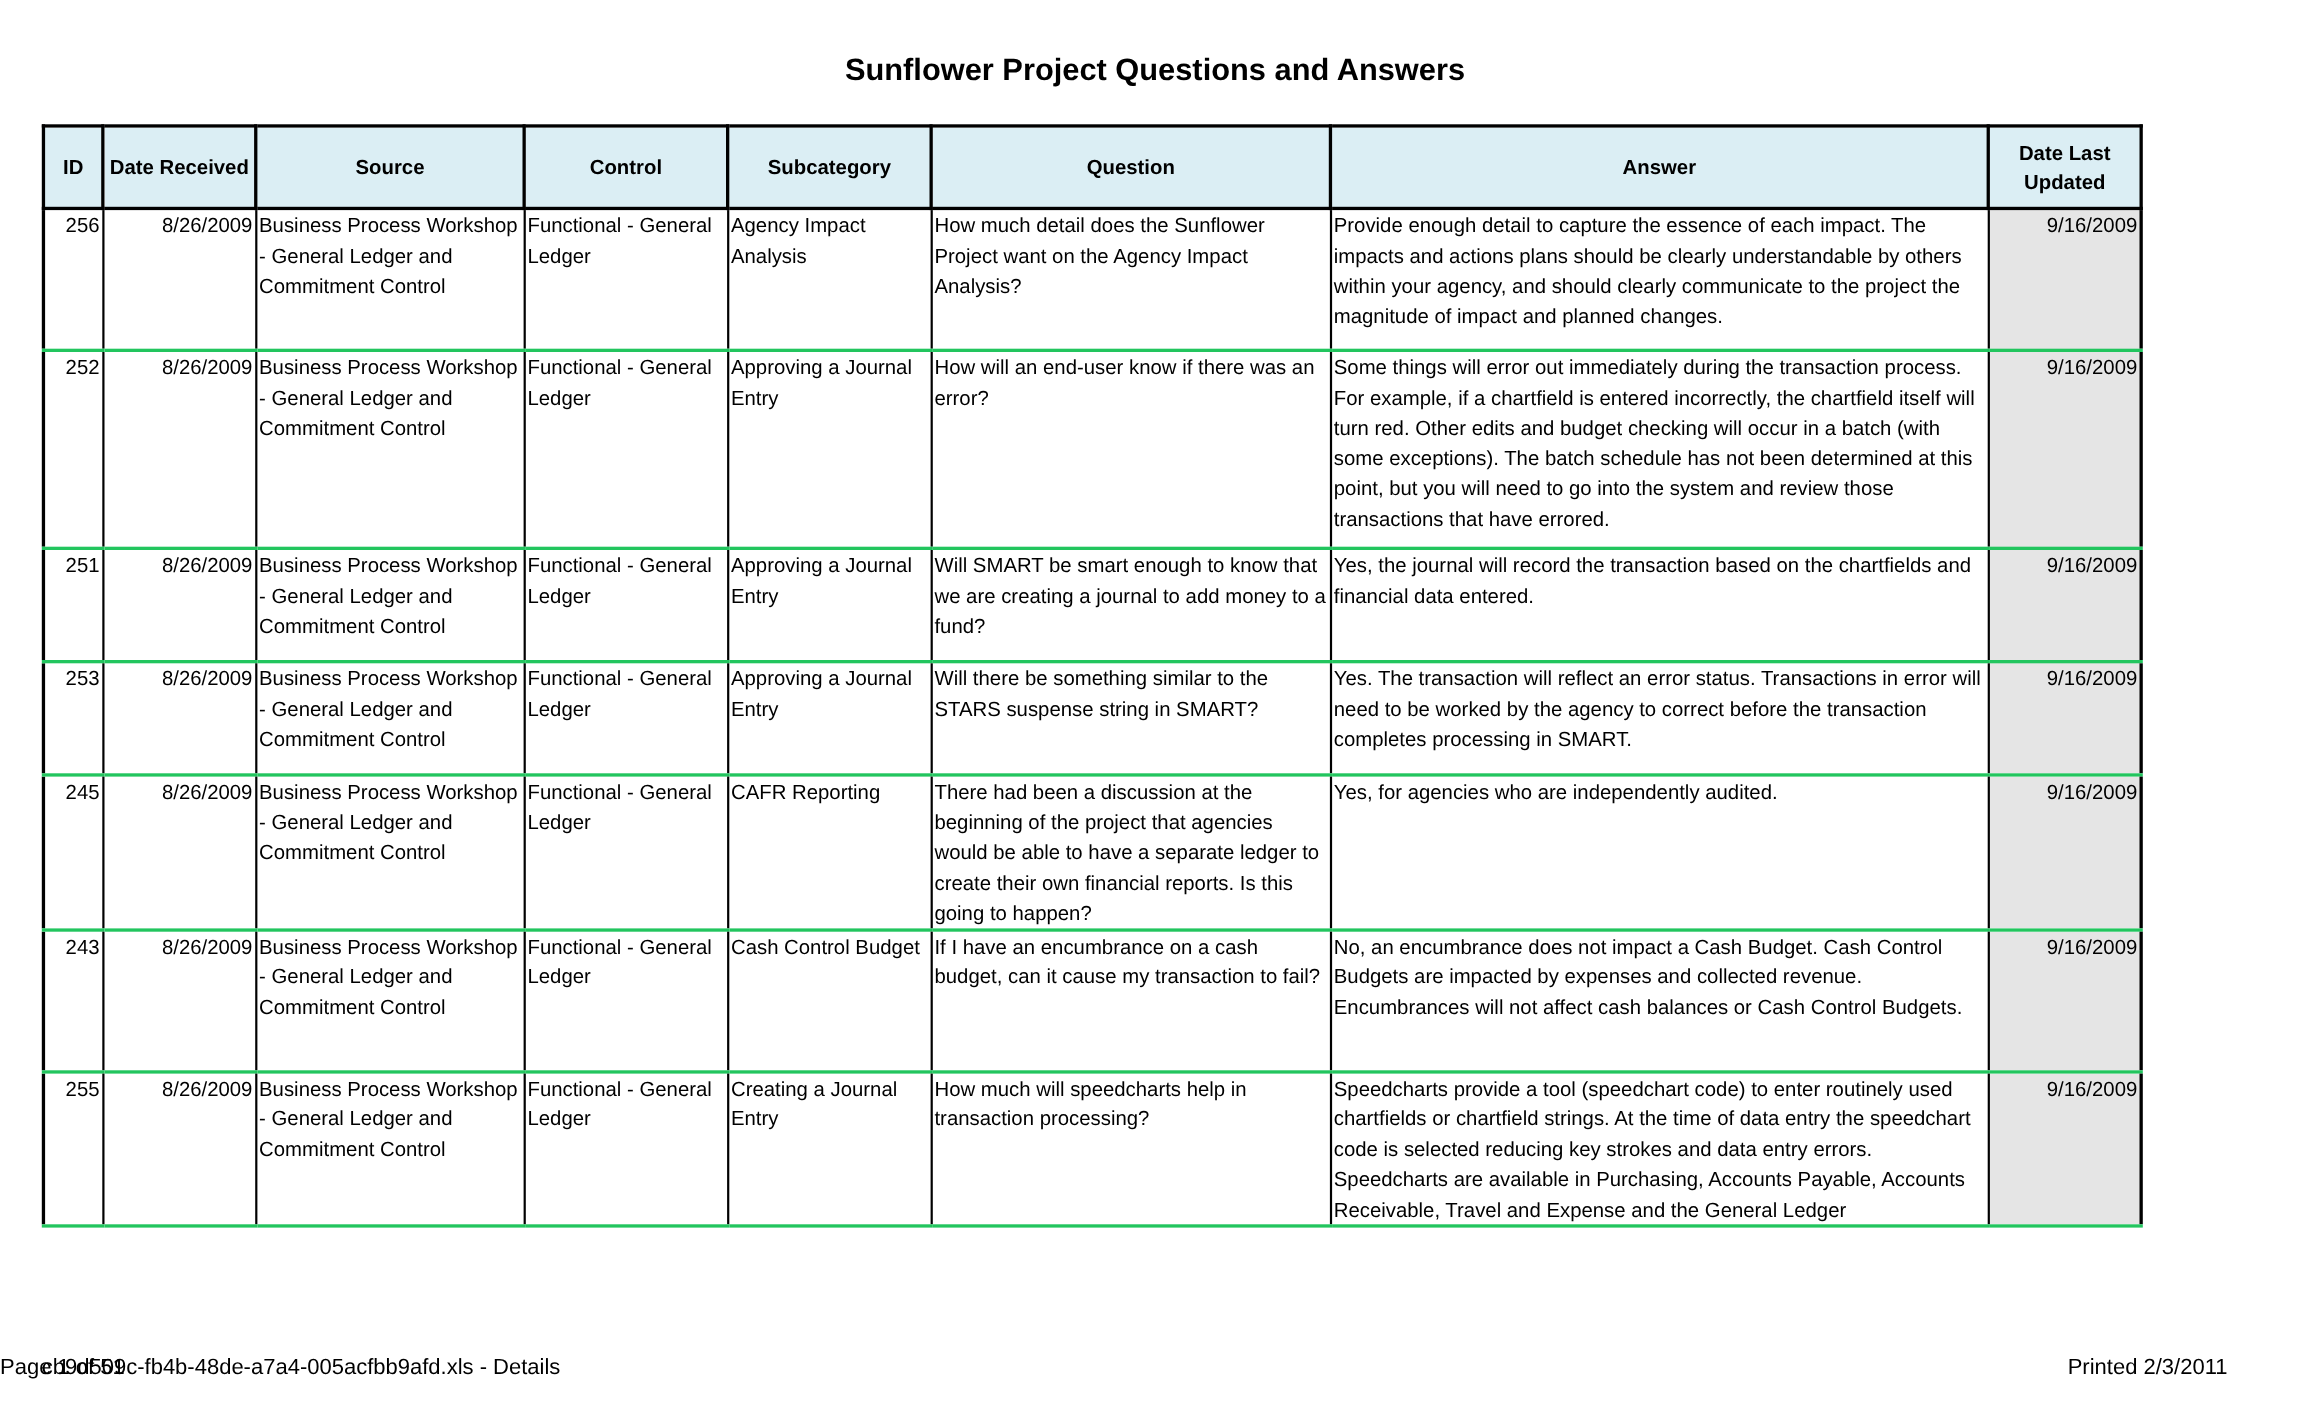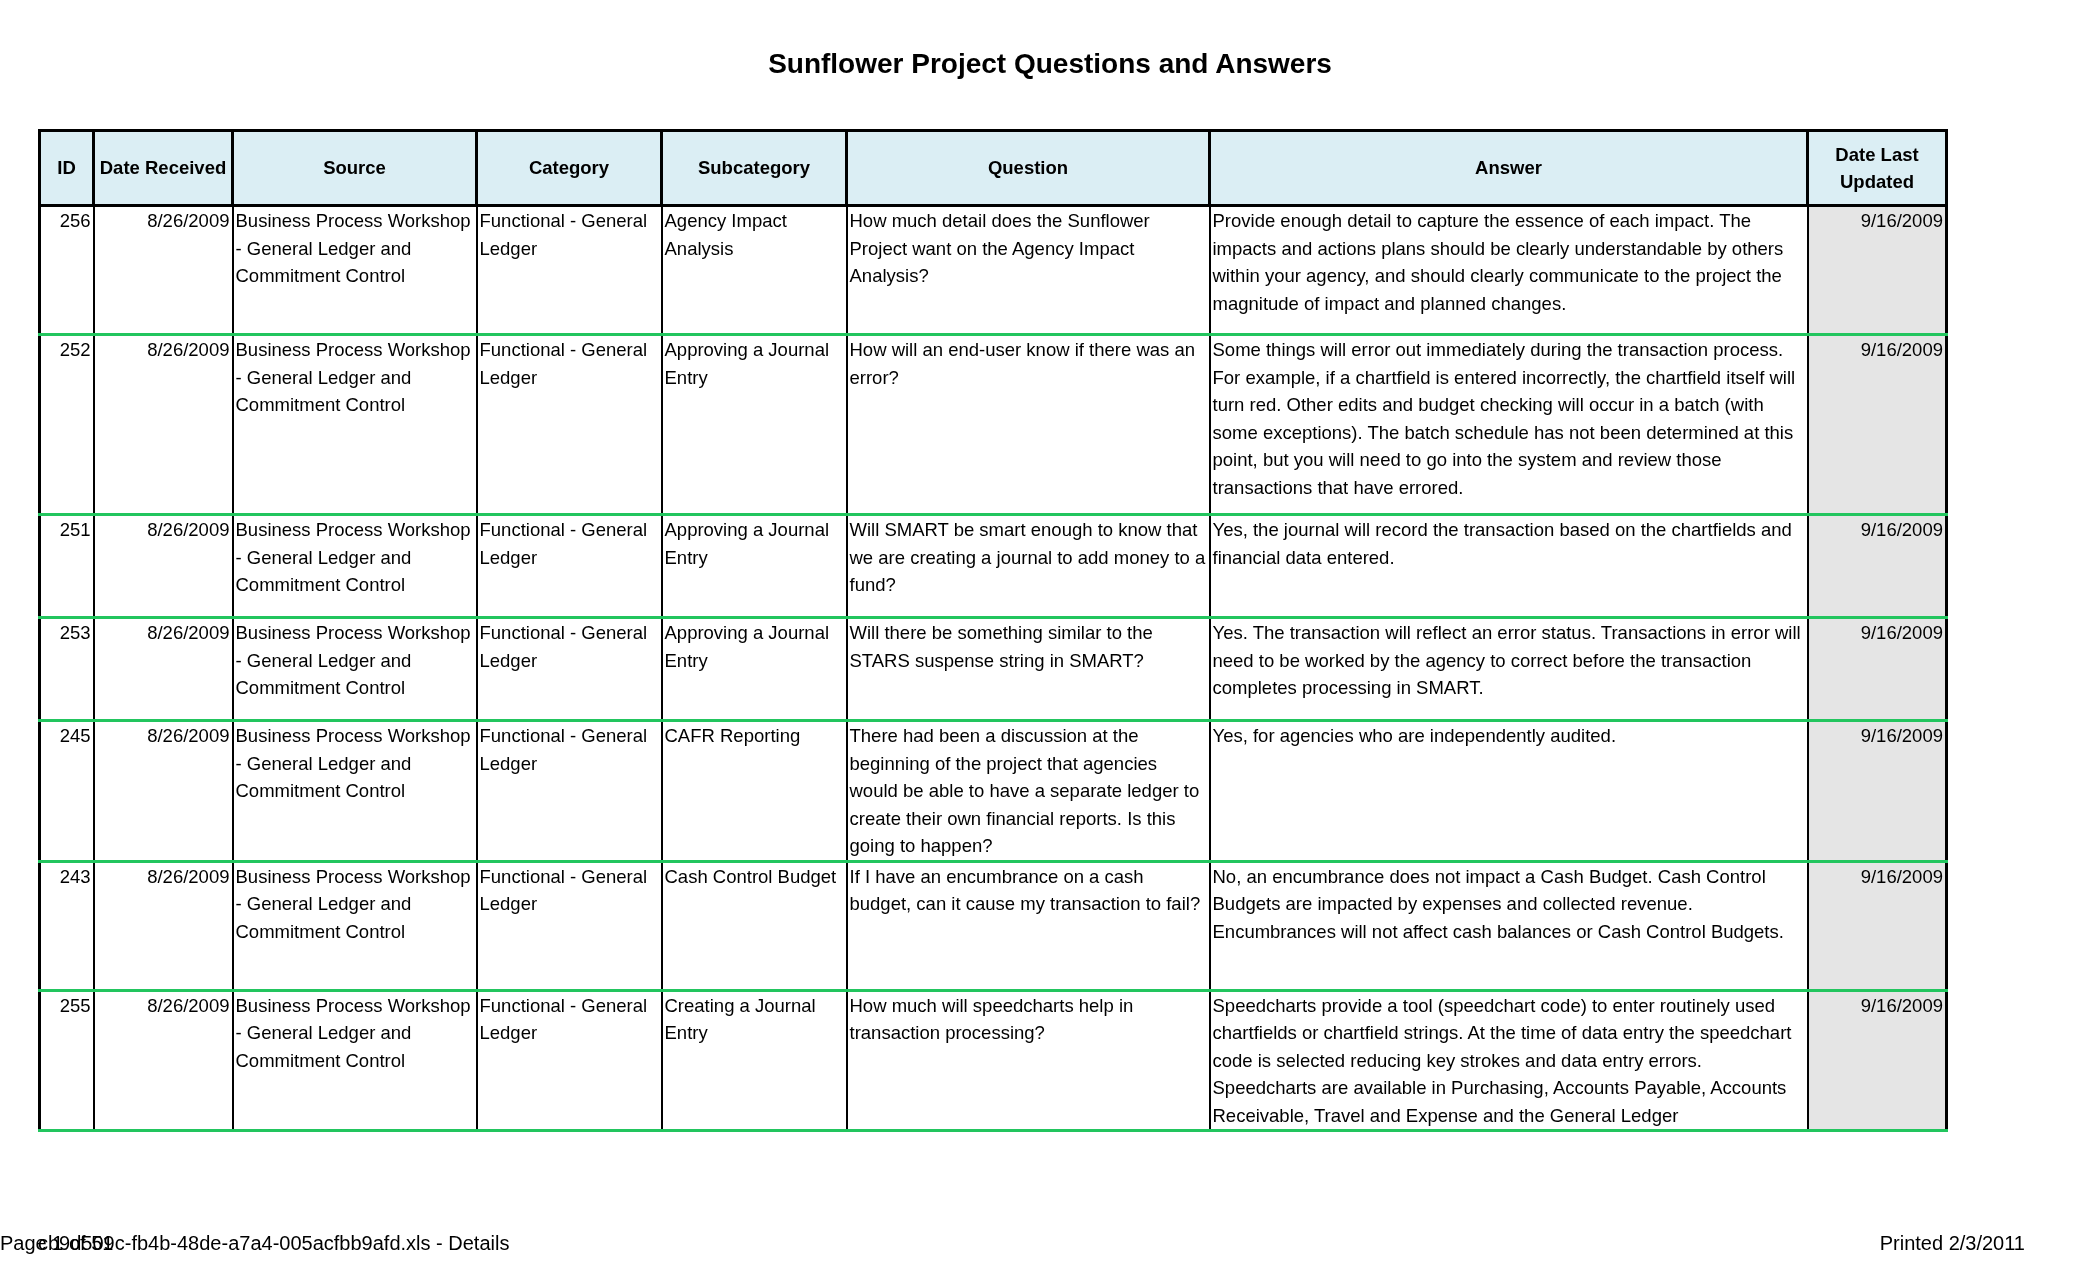--- a/index.html
+++ b/index.html
@@ -21,21 +21,21 @@
     overflow: hidden;
   }
   table.qa > thead > tr > th {
     border: 3px solid #000;
     background: #dbeef4; font-weight: bold; text-align: center;
     vertical-align: middle; height: 72px; padding: 0 4px;
   }
   table.qa > tbody > tr > td { border-bottom: 3px solid #22c55e; }
   table.qa td.num { text-align: right; }
   table.qa td.updated { background: #e5e5e5; text-align: right; }
-  table.qa { border: 3px solid #000; margin-top: 16px; }
+  table.qa { border: 3px solid #000; }
   .footer {
     position: absolute; top: 1200px; font-size: 20px; margin-top: 32px;
   }
   .footer.left { left: 38px; }
   .footer.center { left: 0; width: 2085px; text-align: left; }
   .footer.right { right: 75px; }
 </style>
 </head>
 <body>
 
@@ -50,21 +50,21 @@
     <col style="width:185px">
     <col style="width:363px">
     <col style="width:598px">
     <col style="width:139px">
   </colgroup>
   <thead>
     <tr>
       <th>ID</th>
       <th>Date Received</th>
       <th>Source</th>
-      <th>Category</th>
+      <th>Control</th>
       <th>Subcategory</th>
       <th>Question</th>
       <th>Answer</th>
       <th>Date Last Updated</th>
     </tr>
   </thead>
   <tbody>
     <tr style="height:129px">
       <td class="num">256</td>
       <td class="num">8/26/2009</td>

